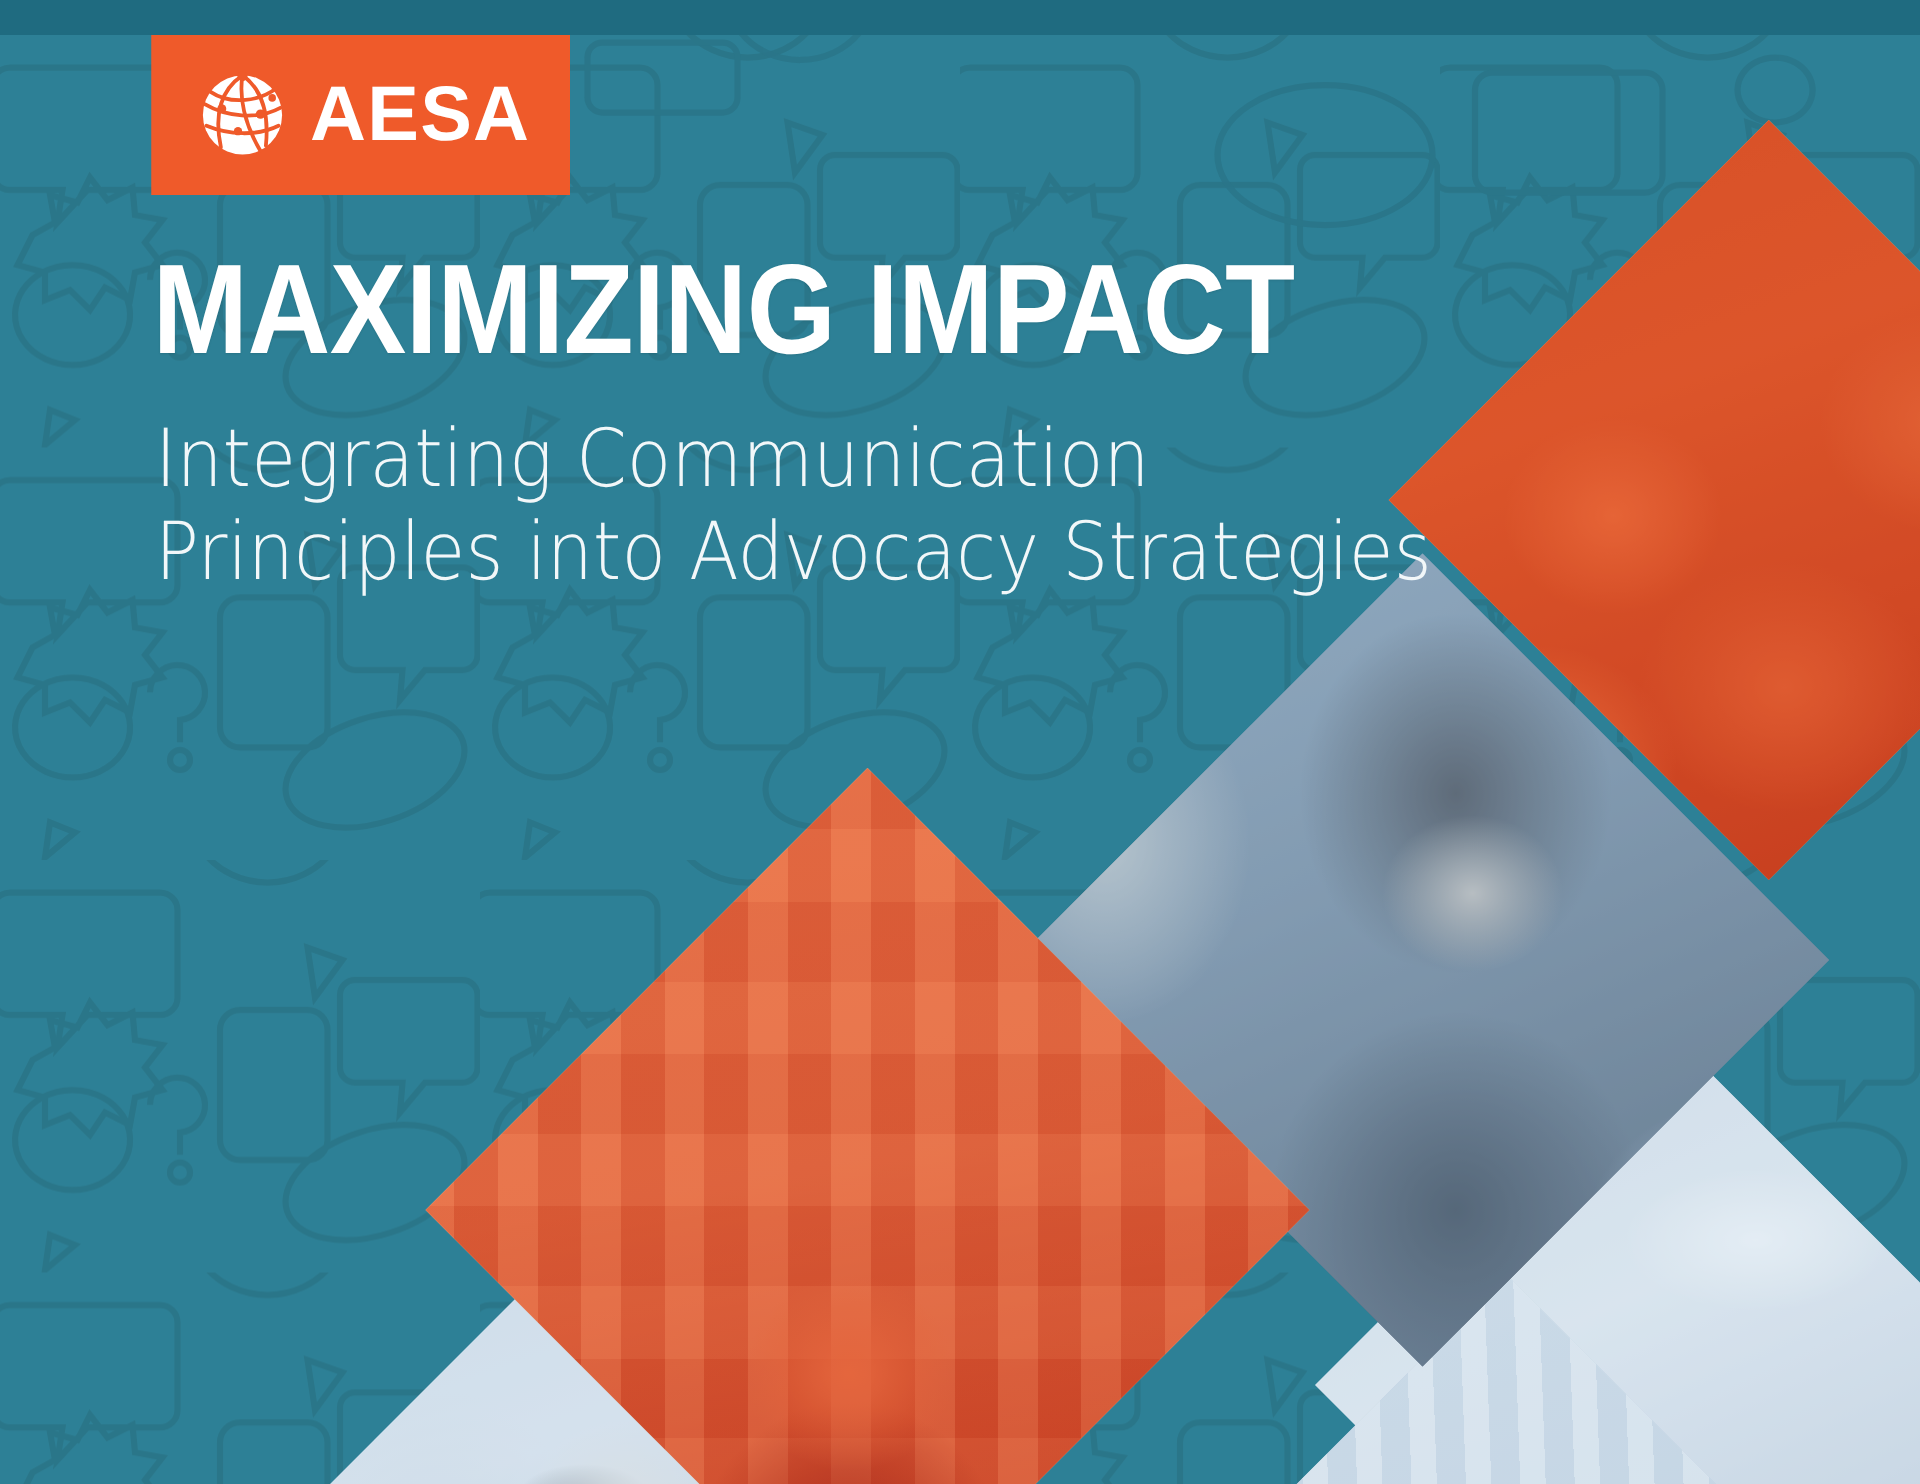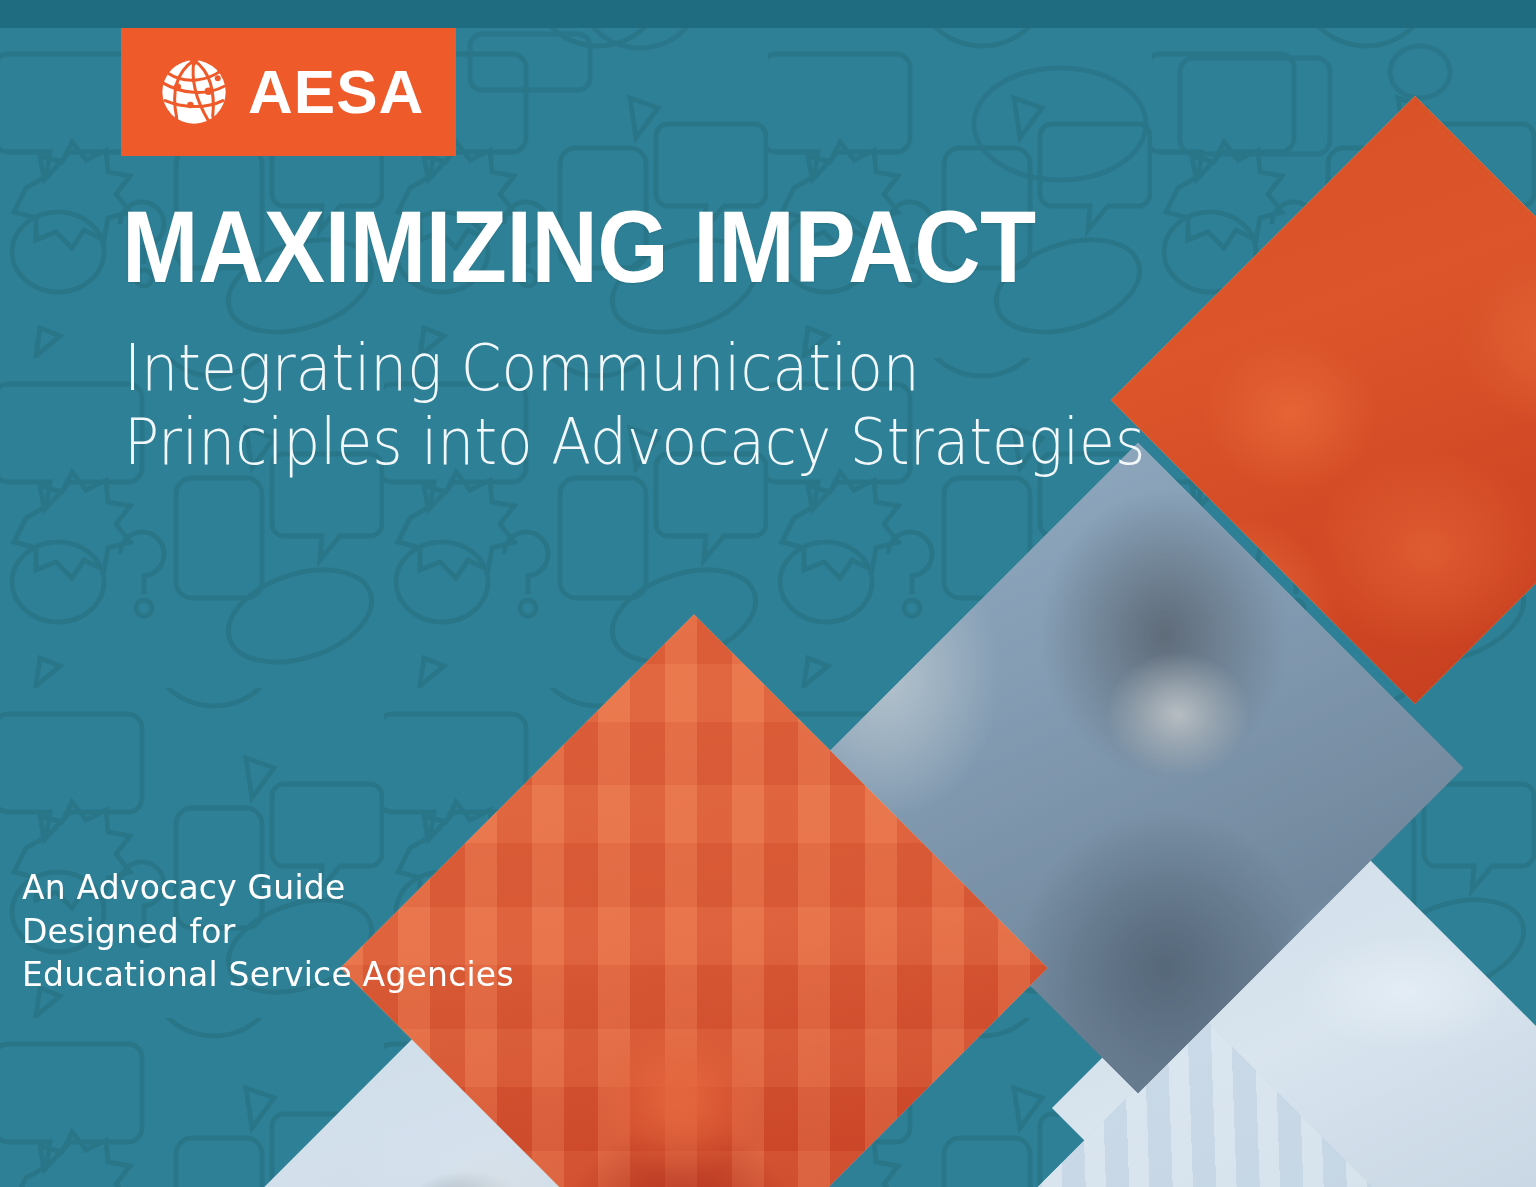--- a/index.html
+++ b/index.html
@@ -253,19 +253,14 @@
     <span class="logo-word">AESA</span>
   </div>
 
   <h1 class="headline">MAXIMIZING IMPACT</h1>
 
   <div class="subhead">
     <span class="ln">Integrating Communication</span>
     <span class="ln">Principles into Advocacy Strategies</span>
   </div>
 
-  <div class="caption">
-    <span class="ln">An Advocacy Guide</span>
-    <span class="ln">Designed for</span>
-    <span class="ln">Educational Service Agencies</span>
-  </div>
 
 </div>
 
 </body></html>

